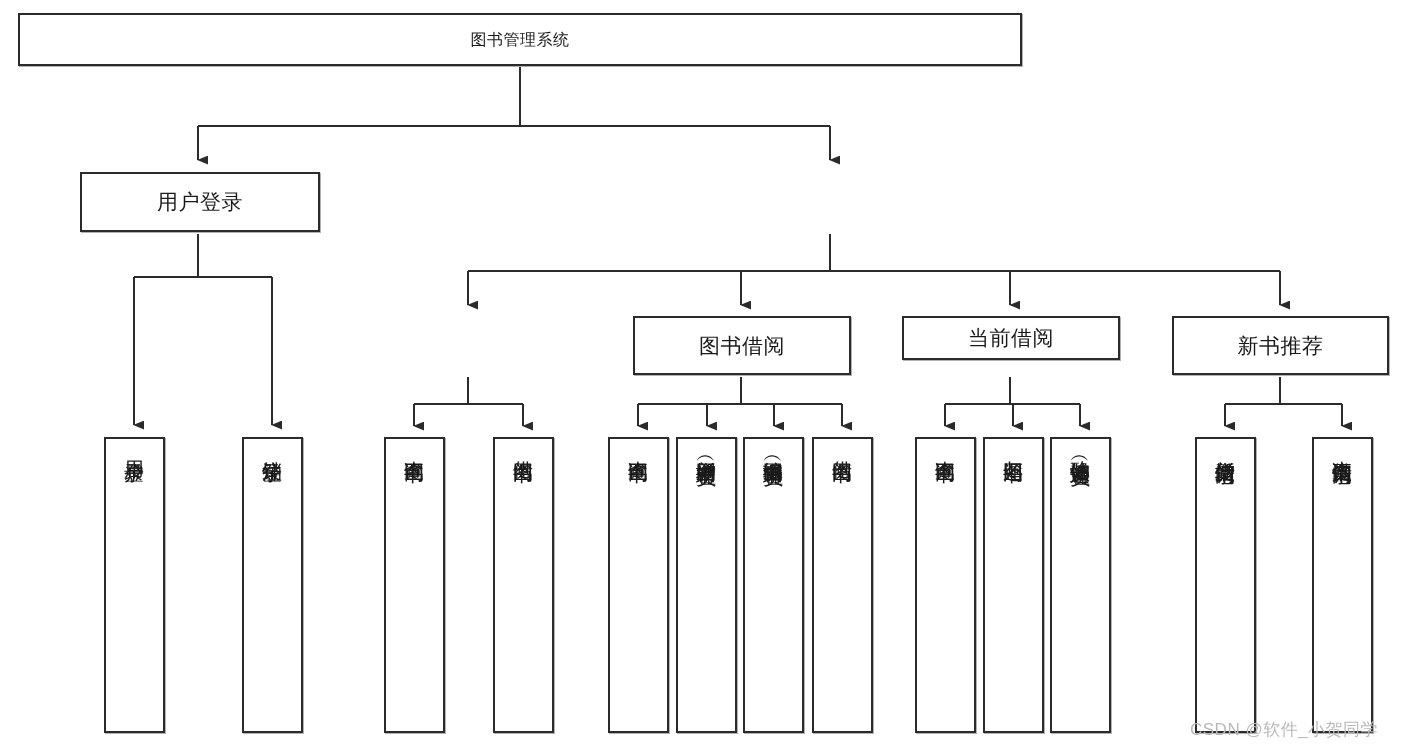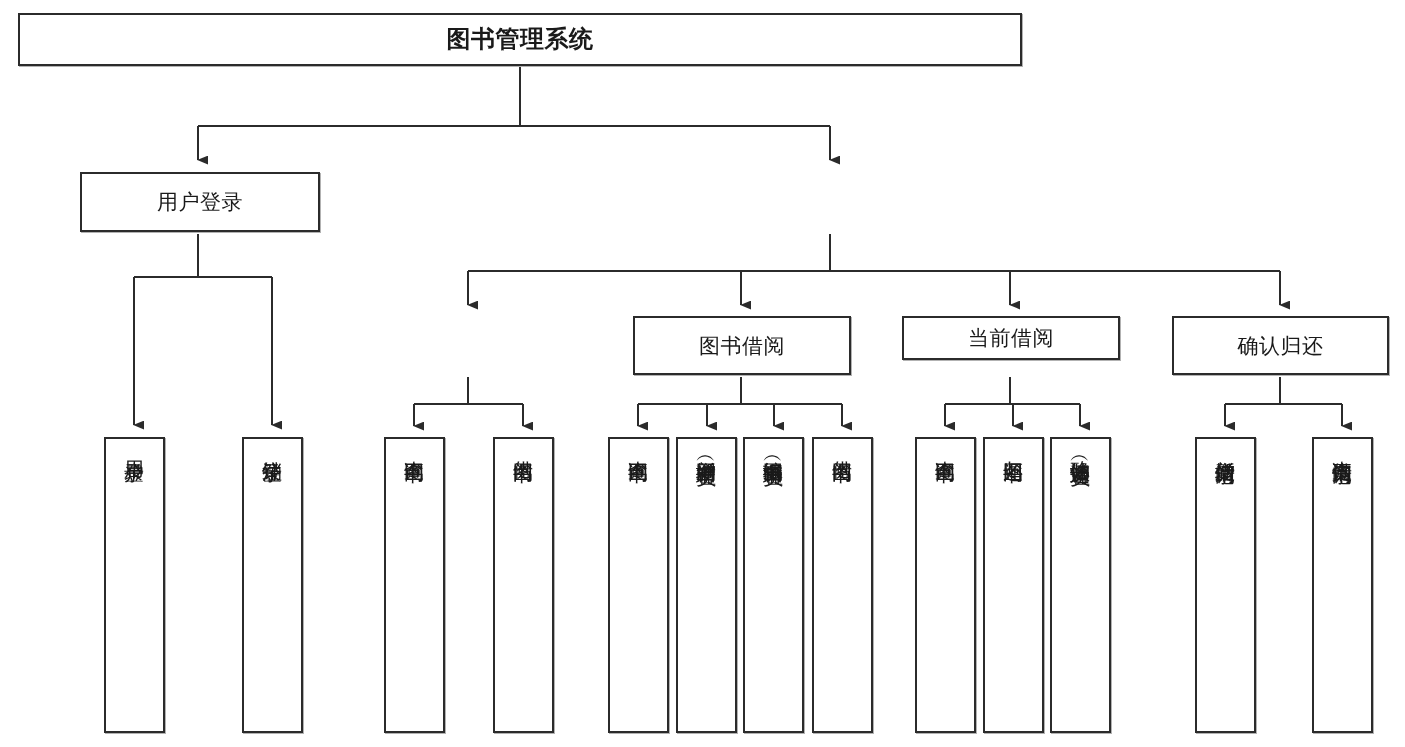--- a/index.html
+++ b/index.html
@@ -41,21 +41,21 @@
     box-shadow: 1px 1px 0 rgba(0,0,0,0.30);
   }
   .node-label {
     font-size: 21px;
     line-height: 1.12;
     letter-spacing: 0.5px;
     color: #1a1a1a;
     white-space: nowrap;
     text-align: center;
   }
-  .node.level-0 .node-label { font-size: 24px; font-weight: bold; }
+  .node.level-0 .node-label { font-size: 16px; }
   .node.level-1 .node-label { font-size: 21px; }
   .node.level-2 .node-label { font-size: 21px; }
   .node.leaf {
     align-items: flex-start;
     justify-content: center;
     padding-top: 6px;
   }
   .node.leaf .node-label {
     writing-mode: vertical-rl;
     text-orientation: upright;
@@ -141,21 +141,21 @@
     <span class="node-label">用户登录</span>
   </div>
 
   <div class="node level-2" style="left:633px; top:316px; width:218px; height:59px;">
     <span class="node-label">图书借阅</span>
   </div>
   <div class="node level-2" style="left:902px; top:316px; width:218px; height:44px;">
     <span class="node-label">当前借阅</span>
   </div>
   <div class="node level-2" style="left:1172px; top:316px; width:217px; height:59px;">
-    <span class="node-label">确认归还</span>
+    <span class="node-label">新书推荐</span>
   </div>
 
   <div class="node leaf" style="left:104px; top:437px; width:61px; height:296px;">
     <span class="node-label">用户登录</span>
   </div>
   <div class="node leaf" style="left:242px; top:437px; width:61px; height:296px;">
     <span class="node-label">注销登录</span>
   </div>
 
   <div class="node leaf" style="left:384px; top:437px; width:61px; height:296px;">
@@ -188,14 +188,15 @@
     <span class="node-label">确认归还（管理员）</span>
   </div>
 
   <div class="node leaf" style="left:1195px; top:437px; width:61px; height:296px;">
     <span class="node-label">新增借阅记录</span>
   </div>
   <div class="node leaf" style="left:1312px; top:437px; width:61px; height:296px;">
     <span class="node-label">查询借阅记录</span>
   </div>
 
+  <div class="watermark" style="left:1190px; top:718px;">CSDN @软件_小贺同学</div>
 
 </div>
 
 </body></html>

